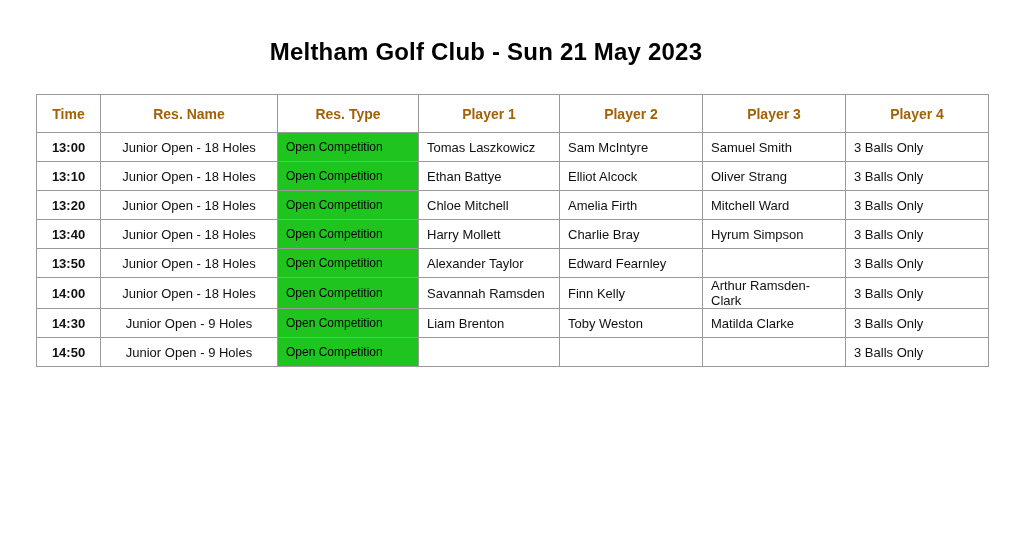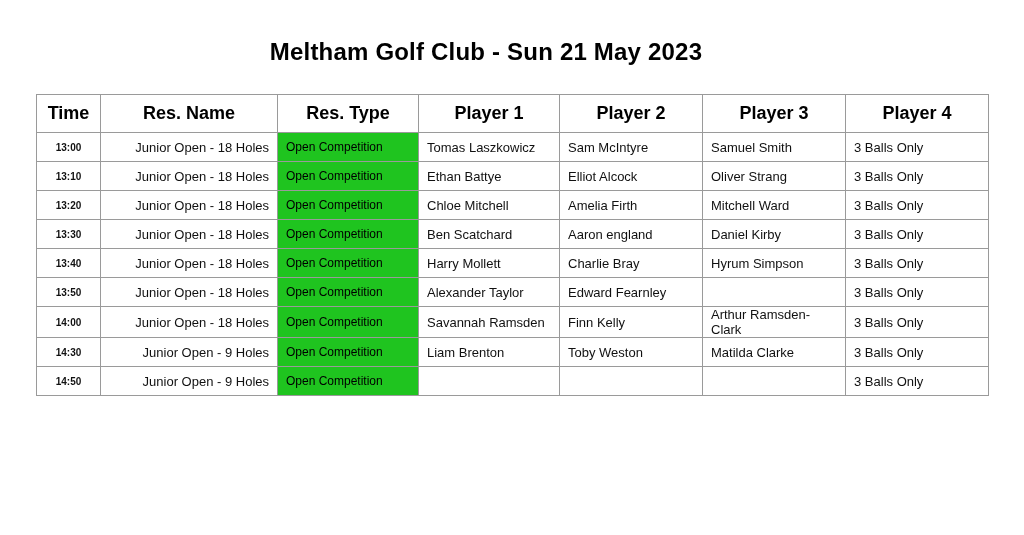--- a/index.html
+++ b/index.html
@@ -41,37 +41,37 @@
   }
   table.tee-sheet th,
   table.tee-sheet td {
     border: 1px solid #9a9a9a;
     padding: 0 8px;
     vertical-align: middle;
     box-sizing: border-box;
   }
   table.tee-sheet thead th {
     height: 38px;
-    font-size: 18px;
+    font-size: 14px;
     font-weight: bold;
     text-align: center;
     background: #ffffff;
-    color: #000000;
+    color: #a16207;
   }
   table.tee-sheet tbody td {
     height: 29px;
     background: #ffffff;
   }
   td.col-time {
     text-align: center;
     font-weight: bold;
-    font-size: 10px;
+    font-size: 13px;
   }
   td.col-resname {
-    text-align: right;
+    text-align: center;
     font-size: 13px;
     border-radius: 10px;
   }
   td.col-restype {
     text-align: left;
     font-size: 12px;
     background: #1fc41f !important;
     color: #000000;
   }
   td.col-player {
@@ -145,29 +145,20 @@
         <tr>
           <td class="col-time">13:20</td>
           <td class="col-resname">Junior Open - 18 Holes</td>
           <td class="col-restype">Open Competition</td>
           <td class="col-player">Chloe Mitchell</td>
           <td class="col-player">Amelia Firth</td>
           <td class="col-player">Mitchell Ward</td>
           <td class="col-player">3 Balls Only</td>
         </tr>
 
-        <tr>
-          <td class="col-time">13:30</td>
-          <td class="col-resname">Junior Open - 18 Holes</td>
-          <td class="col-restype">Open Competition</td>
-          <td class="col-player">Ben Scatchard</td>
-          <td class="col-player">Aaron england</td>
-          <td class="col-player">Daniel Kirby</td>
-          <td class="col-player">3 Balls Only</td>
-        </tr>
 
         <tr>
           <td class="col-time">13:40</td>
           <td class="col-resname">Junior Open - 18 Holes</td>
           <td class="col-restype">Open Competition</td>
           <td class="col-player">Harry Mollett</td>
           <td class="col-player">Charlie Bray</td>
           <td class="col-player">Hyrum Simpson</td>
           <td class="col-player">3 Balls Only</td>
         </tr>

